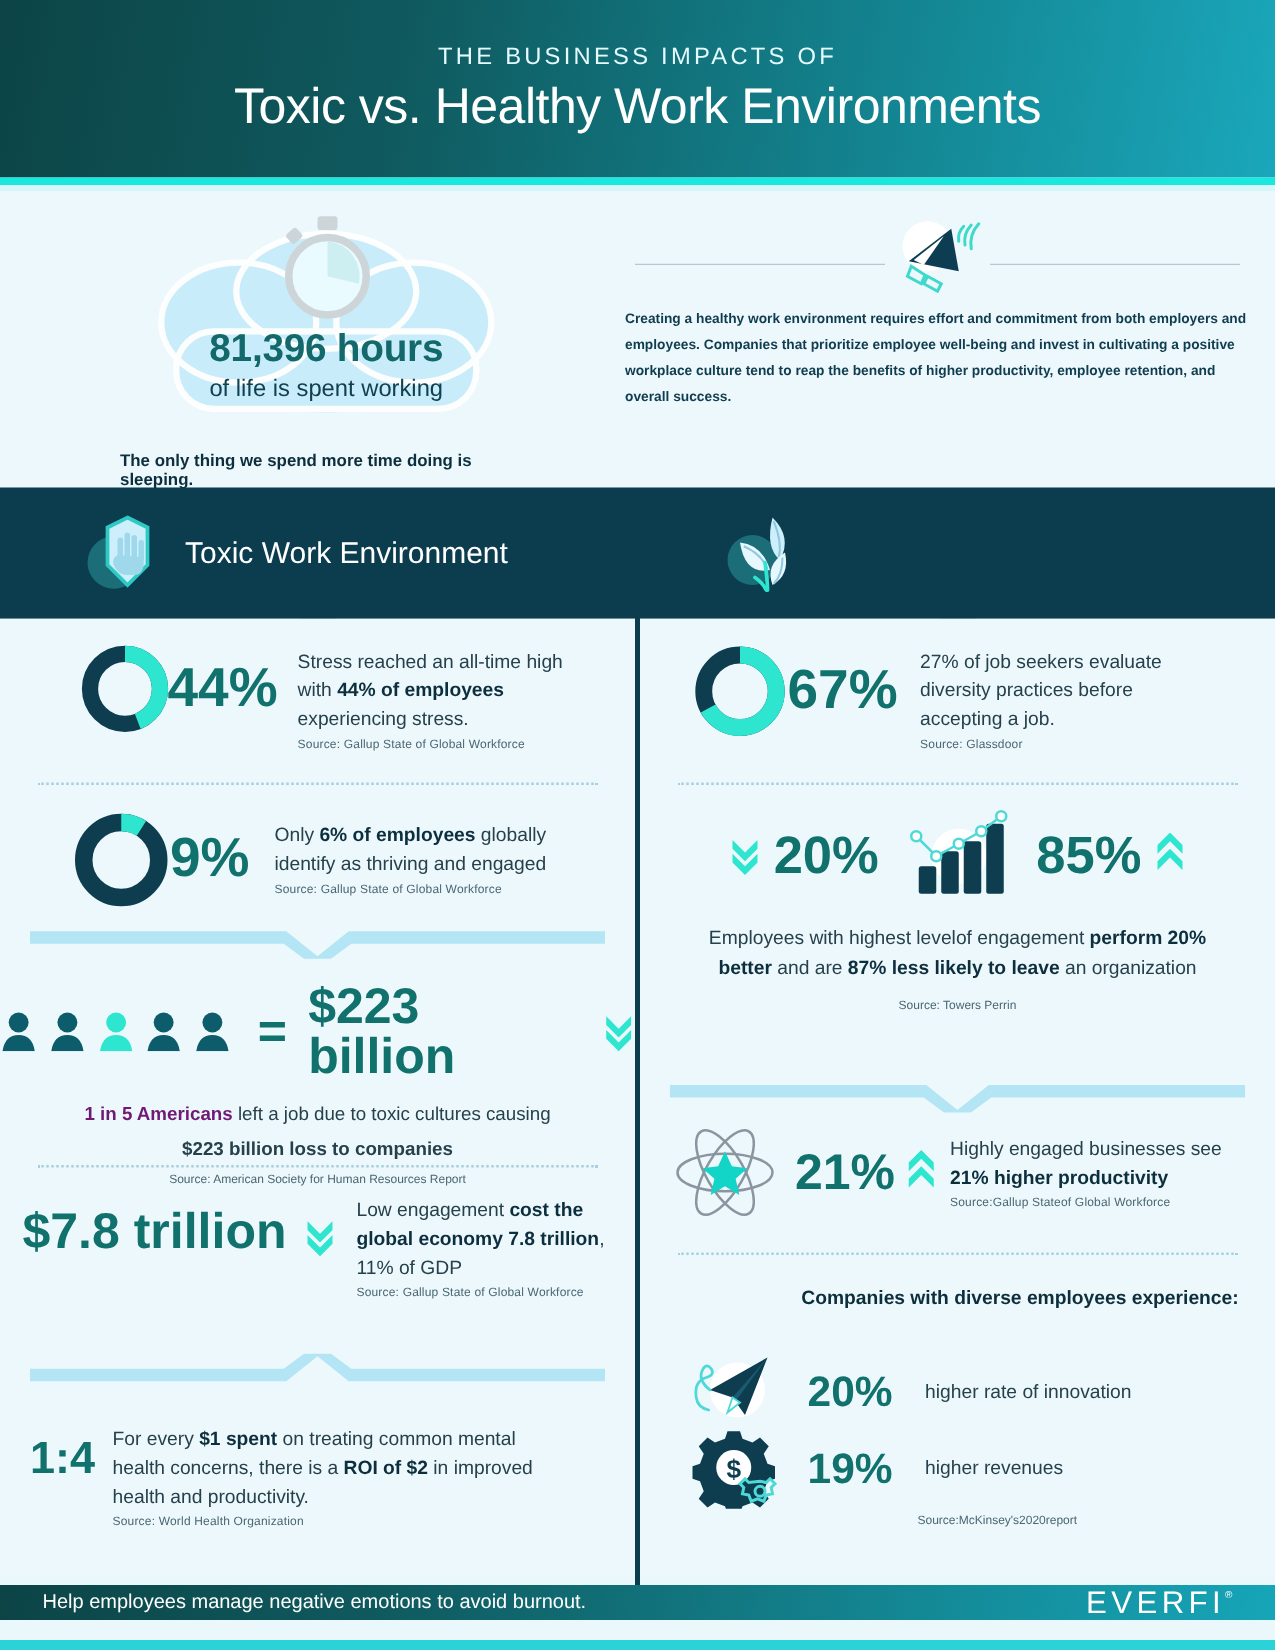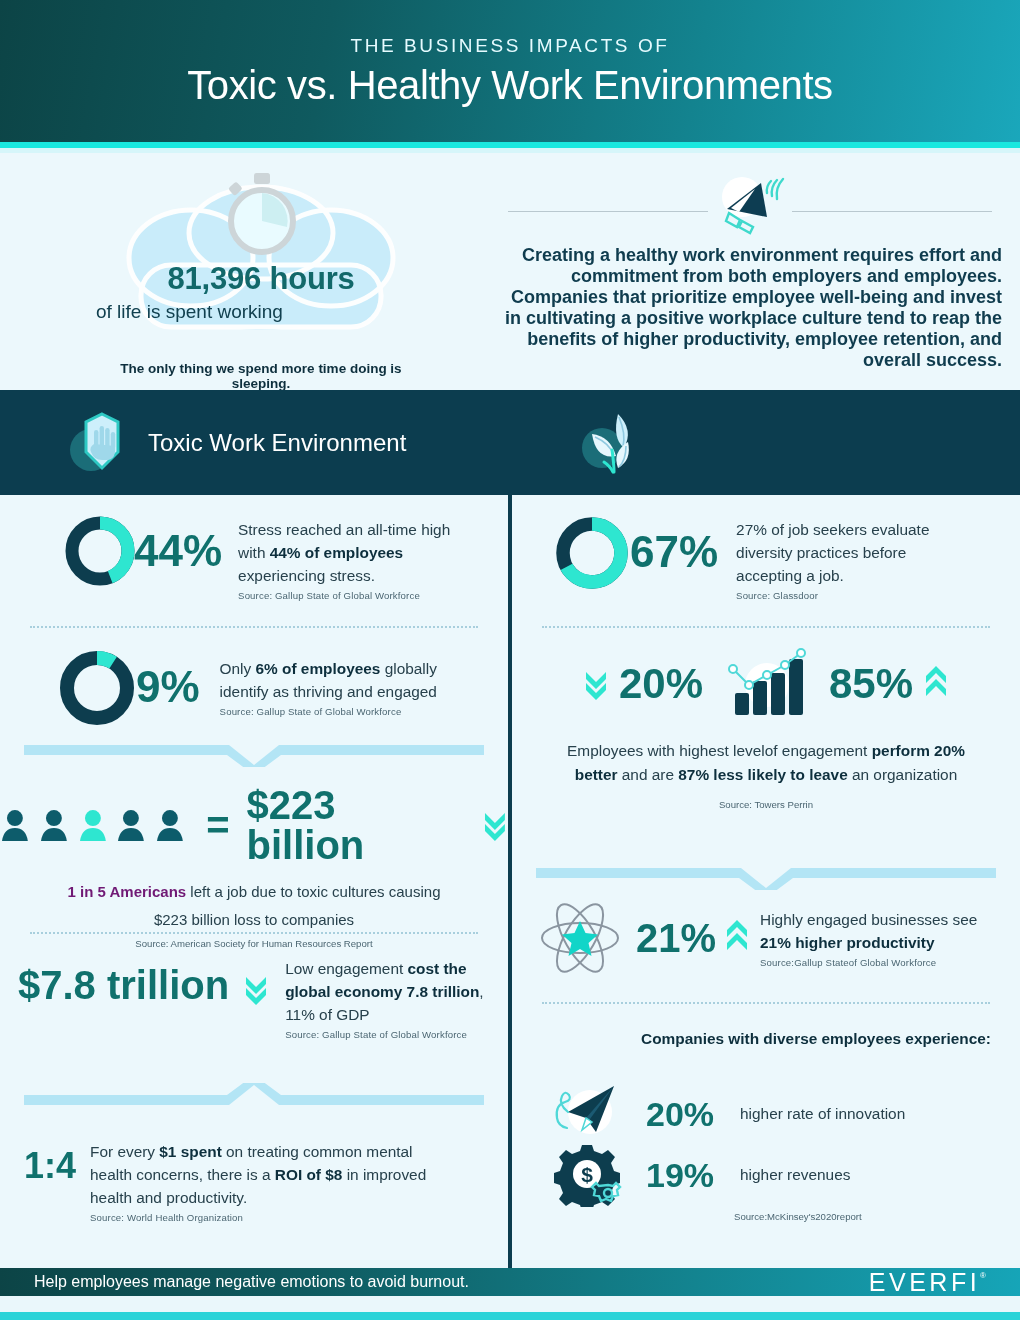--- a/index.html
+++ b/index.html
@@ -43,39 +43,39 @@
   }
 
   
   .cloud-wrap { position: absolute; left: 96px; top: 20px; width: 330px; height: 180px; }
   .cloud-svg { position: absolute; left: 0; top: 0; }
   .cloud-num {
     position: absolute; left: 0; top: 88px; width: 330px; text-align: center;
     font-size: 31px; font-weight: bold; color: #12686a; letter-spacing: -0.2px;
   }
   .cloud-sub {
-    position: absolute; left: 0; top: 128px; width: 330px; text-align: left;
+    position: absolute; left: 0; top: 128px; width: 330px; text-align: center;
     font-size: 19px; color: #11404f; font-weight: 400;
   }
   .cloud-note {
-    position: absolute; left: 96px; top: 208px; width: 330px; text-align: center;
+    position: absolute; left: 96px; top: 208px; width: 330px; 
     font-size: 13.5px; font-weight: bold; color: #0d2f3d;
   }
 
   
   .mega-row { position: absolute; left: 500px; top: 20px; width: 500px; height: 66px; }
   .rule-line {
     position: absolute; top: 38px; height: 1px; background: #b9c8cf;
   }
   .rule-left { left: 8px; width: 200px; }
   .rule-right { left: 292px; width: 200px; }
   .mega-icon { position: absolute; left: 215px; top: 0px; }
   .intro-para {
     position: absolute; left: 500px; top: 92px; width: 502px;
-    text-align: right; font-size: 18px; line-height: 21px;
+    text-align: left; font-size: 11px; line-height: 21px;
     font-weight: bold; color: #0f3c4e;
   }
 
   
   .colhead {
     position: absolute; top: 390px; height: 105px;
     background: #0c3d4f; display: flex; align-items: center;
   }
   .colhead.left  { left: 0px;   width: 508px; }
   .colhead.right { left: 512px; width: 508px; }
@@ -135,21 +135,21 @@
   .people-row {
     display: flex; align-items: center; justify-content: center; gap: 9px;
   }
   .money-big {
     font-size: 40px; font-weight: bold; color: #10716d; margin-left: 16px; line-height: 1;
   }
   .money-line1 {
     text-align: center; font-size: 15px; color: #27414c; margin-top: 18px;
   }
   .money-line1 b { color: #701a75; }
-  .money-line2 { text-align: center; font-size: 15px; color: #27414c; margin-top: 11px; }
+  .money-line2 { text-align: center; font-size: 15px; color: #27414c; margin-top: 11px; font-weight: bold; }
   .money-src { text-align: center; font-size: 9.6px; color: #4b6672; margin-top: 10px; }
   .l-dot2 { left: 30px; top: 437px; width: 448px; }
   .l-tril { position: absolute; left: 18px; top: 462px; display: flex; align-items: flex-start; }
   .tril-big { font-size: 40px; font-weight: bold; color: #10716d; line-height: 1; padding-top: 8px; }
   .tril-txt { margin-left: 16px; width: 200px; }
   .l-wave2 { left: 24px; top: 588px; }
   .l-roi { position: absolute; left: 24px; top: 645px; display: flex; align-items: flex-start; }
   .roi-big { font-size: 36px; font-weight: bold; color: #10716d; line-height: 1; padding-top: 8px; }
   .roi-txt { margin-left: 14px; width: 368px; }
 
@@ -380,21 +380,21 @@
       </div>
     </div>
 
     <svg class="wavebar l-wave2" width="460" height="24" viewBox="0 0 460 24">
       <path d="M0 12 H203 L230 -8 L257 12 H460 V22 H255 L230 2 L205 22 H0 Z" fill="#b3e5f5"></path>
     </svg>
 
     <div class="l-roi">
       <div class="roi-big">1:4</div>
       <div class="roi-txt">
-        <div class="body-txt"><span>For every </span><b>$1 spent</b><span> on treating common mental health concerns, there is a </span><b>ROI of $8</b><span> in improved health and productivity.</span></div>
+        <div class="body-txt"><span>For every </span><b>$1 spent</b><span> on treating common mental health concerns, there is a </span><b>ROI of $2</b><span> in improved health and productivity.</span></div>
         <div class="source">Source: World Health Organization</div>
       </div>
     </div>
   </div>
 
   <div class="col right">
 
     <div class="stat-row r-stat1">
       <svg class="donut" width="80" height="80" viewBox="0 0 80 80">
         <circle cx="40" cy="40" r="29" fill="none" stroke="#0d3d4e" stroke-width="13.5"></circle>

